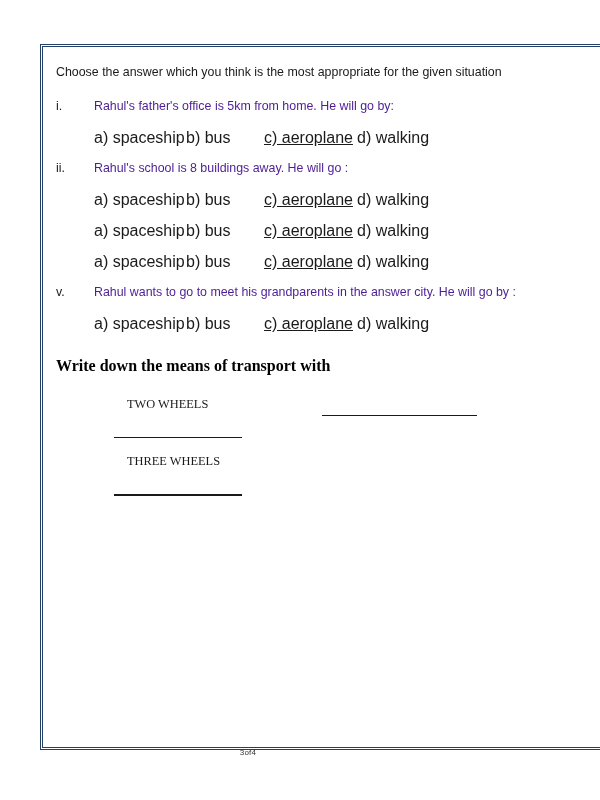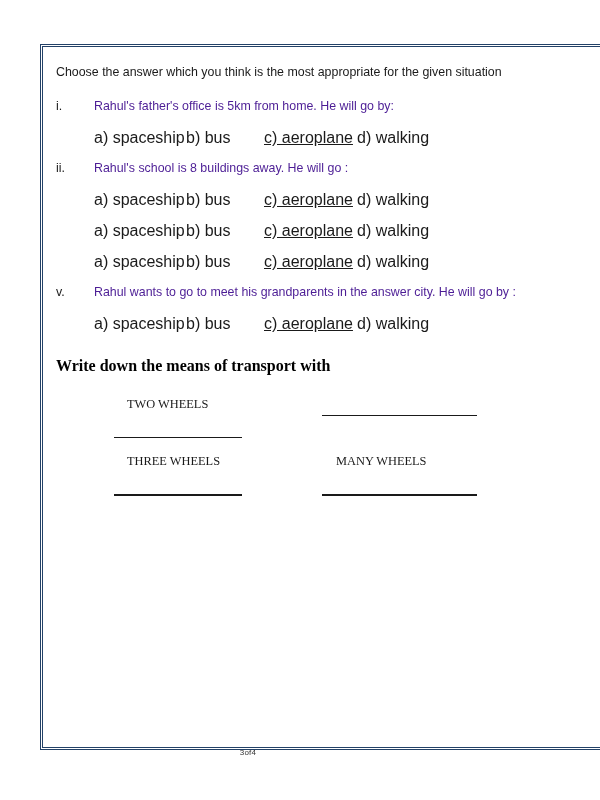--- a/index.html
+++ b/index.html
@@ -219,24 +219,20 @@
         <div class="wheel-cell col-2">
           <div class="wheel-blank"></div>
         </div>
       </div>
 
       <div class="wheels-row">
         <div class="wheel-cell col-1">
           <div class="wheel-label">THREE WHEELS</div>
           <div class="wheel-blank"></div>
         </div>
-        <div class="wheel-cell col-2">
-          <div class="wheel-label">MANY WHEELS</div>
-          <div class="wheel-blank"></div>
-        </div>
       </div>
 
     </div>
 
   </div>
 </div>
 
 <div class="page-footer">3of4</div>
 
 </body></html>

